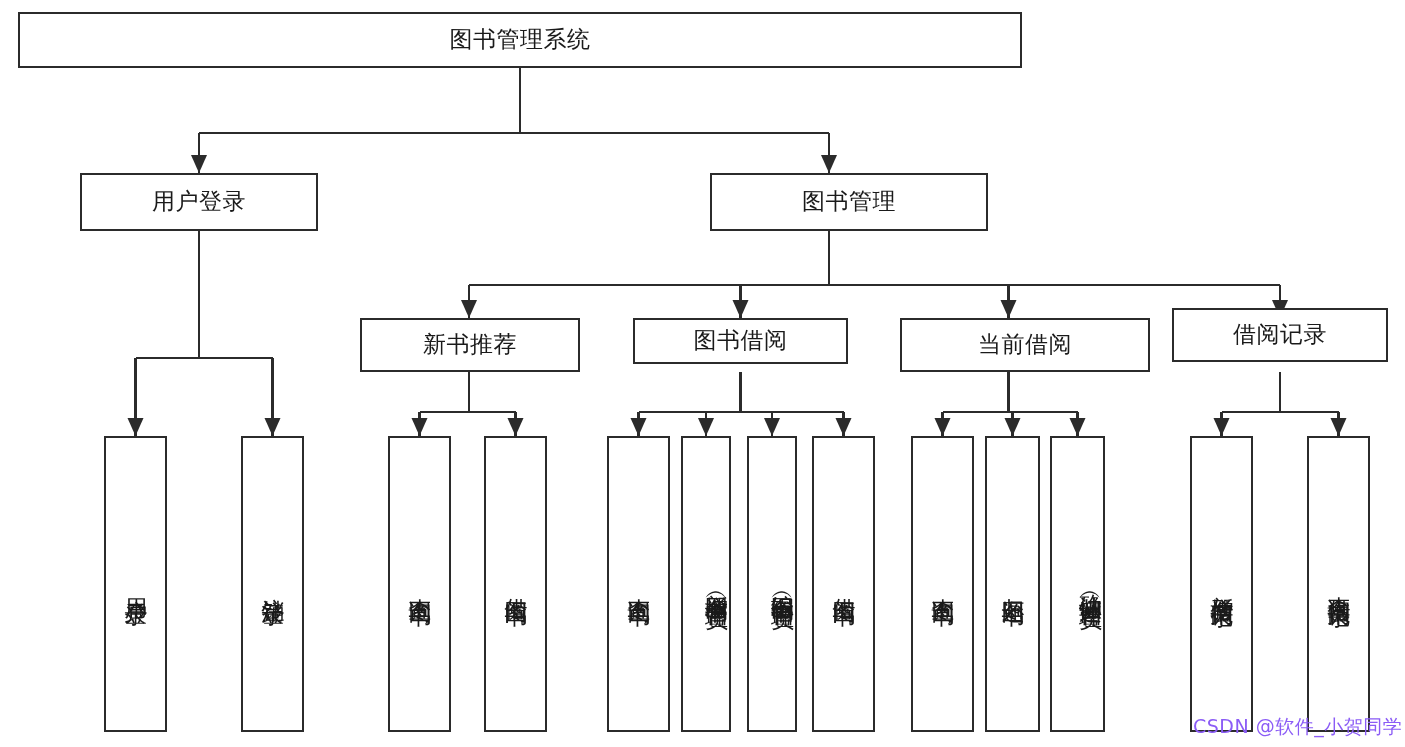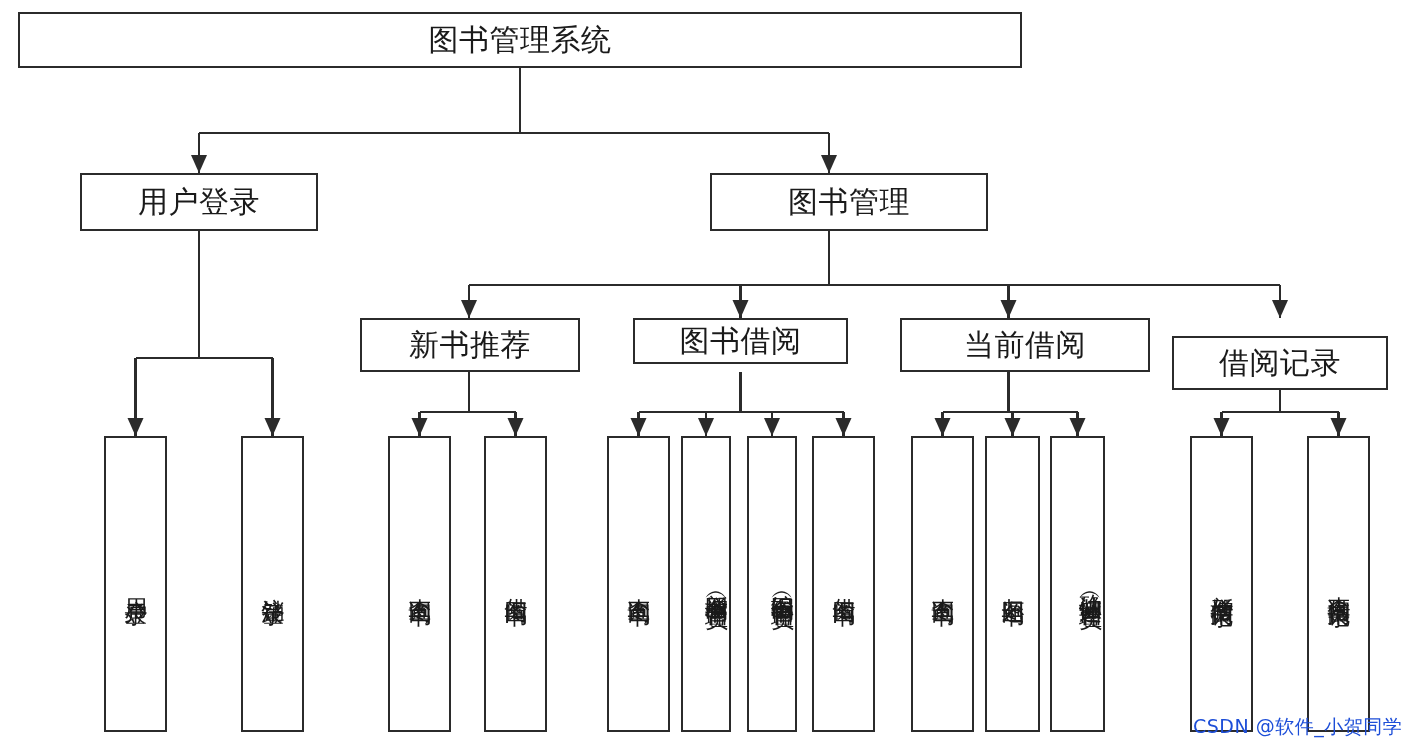--- a/index.html
+++ b/index.html
@@ -28,21 +28,21 @@
     box-sizing: border-box;
     border: 2.5px solid #2b2b2b;
     background: #ffffff;
     display: flex;
     align-items: center;
     justify-content: center;
     color: #1a1a1a;
     line-height: 1.12;
   }
   .node.h {
-    font-size: 30px;
+    font-size: 23px;
     letter-spacing: 0.5px;
   }
   .node.v {
     writing-mode: vertical-rl;
     text-orientation: upright;
     font-size: 23px;
     align-items: flex-start;
     justify-content: center;
     padding-top: 6px;
     letter-spacing: 2px;
@@ -51,21 +51,21 @@
     align-items: center;
     padding-top: 0;
   }
   .node.v.flush {
     align-items: flex-start;
     padding-top: 2px;
   }
   .watermark {
     position: absolute;
     font-size: 19px;
-    color: #1d4ed8;
+    color: #8b5cf6;
     white-space: nowrap;
     letter-spacing: 0.5px;
   }
 </style>
 </head>
 <body>
 
 <div id="canvas">
 
   <svg id="edges" viewBox="0 0 1405 747">
@@ -136,21 +136,21 @@
 
   <div class="node h" id="n-new-book-rec" style="left: 360px; top: 318px; width: 220px; height: 54px;">
     <span>新书推荐</span>
   </div>
   <div class="node h" id="n-book-borrow" style="left: 633px; top: 318px; width: 215px; height: 46px;">
     <span>图书借阅</span>
   </div>
   <div class="node h" id="n-current-borrow" style="left: 900px; top: 318px; width: 250px; height: 54px;">
     <span>当前借阅</span>
   </div>
-  <div class="node h" id="n-borrow-record" style="left: 1172px; top: 336px; width: 216px; height: 54px;">
+  <div class="node h" id="n-borrow-record" style="left: 1172px; top: 308px; width: 216px; height: 54px;">
     <span>借阅记录</span>
   </div>
 
   <div class="node v tall" id="n-leaf-user-login" style="left: 104px; top: 436px; width: 63px; height: 296px;">
     <span>用户登录</span>
   </div>
   <div class="node v tall" id="n-leaf-logout" style="left: 241px; top: 436px; width: 63px; height: 296px;">
     <span>注销登录</span>
   </div>
   <div class="node v tall" id="n-leaf-query-book-rec" style="left: 388px; top: 436px; width: 63px; height: 296px;">

